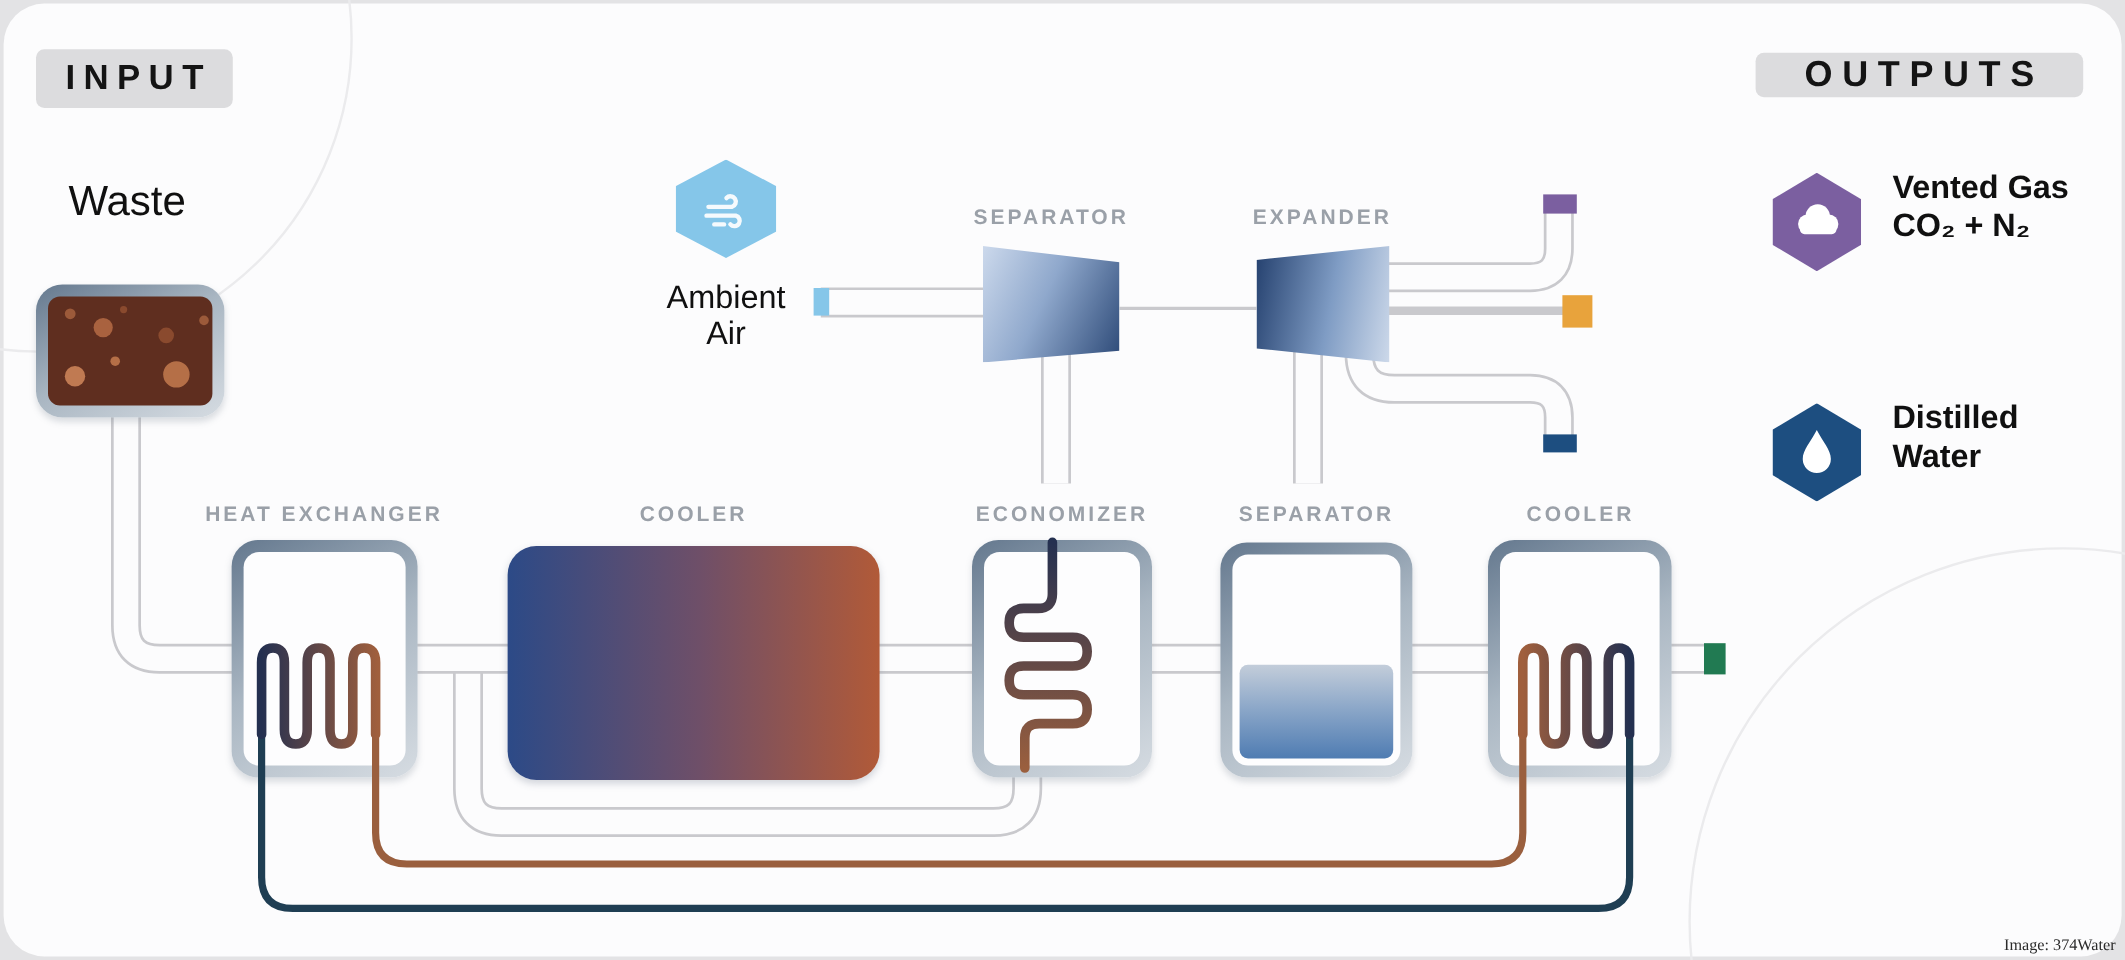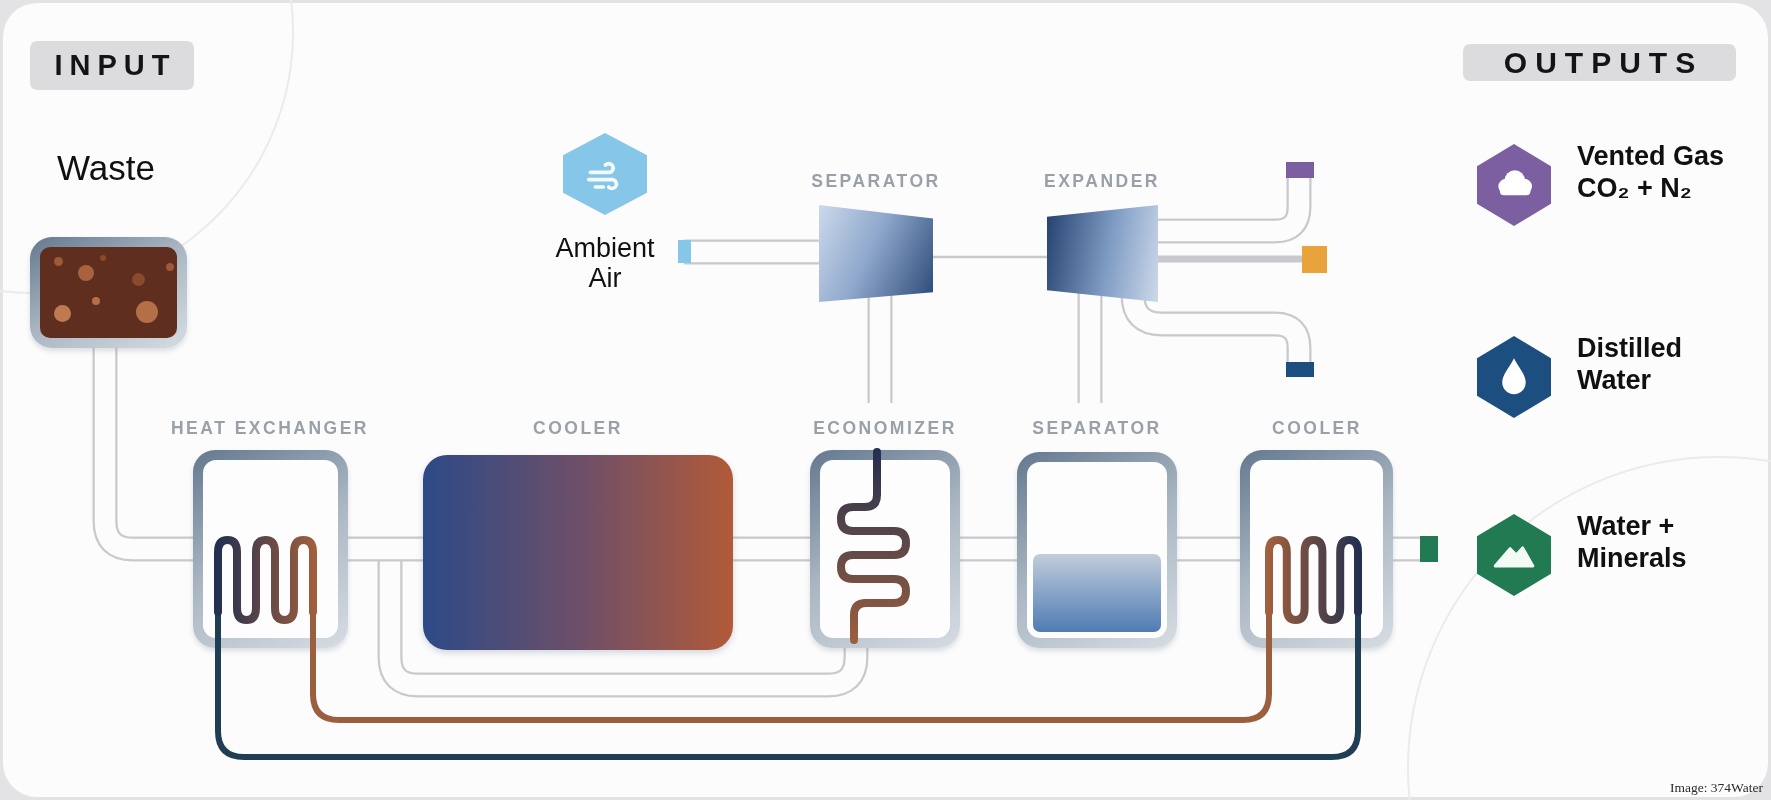--- a/index.html
+++ b/index.html
@@ -248,26 +248,15 @@
       <svg width="50" height="50" viewBox="0 0 64 64">
         <path d="M32,8 C38,20 47,29 47,39 a15,15 0 1 1 -30,0 C17,29 26,20 32,8 Z" fill="#ffffff"></path>
       </svg>
     </div>
     <div class="legend-text" style="top:-4px;">
       <div>Distilled</div>
       <div>Water</div>
     </div>
   </div>
 
-  <div class="legend-row" style="top:514px;">
-    <div class="legend-hex hexagon hx-green">
-      <svg width="50" height="50" viewBox="0 0 64 64">
-        <polygon points="8,46 27,24 35,32 43,23 56,46" fill="#f4faf6" stroke="#f4faf6" stroke-width="4" stroke-linejoin="round"></polygon>
-      </svg>
-    </div>
-    <div class="legend-text" style="top:-4px;">
-      <div>Water +</div>
-      <div>Minerals</div>
-    </div>
-  </div>
 
   <div id="credit">Image: 374Water</div>
 </div>
 
 </body></html>

